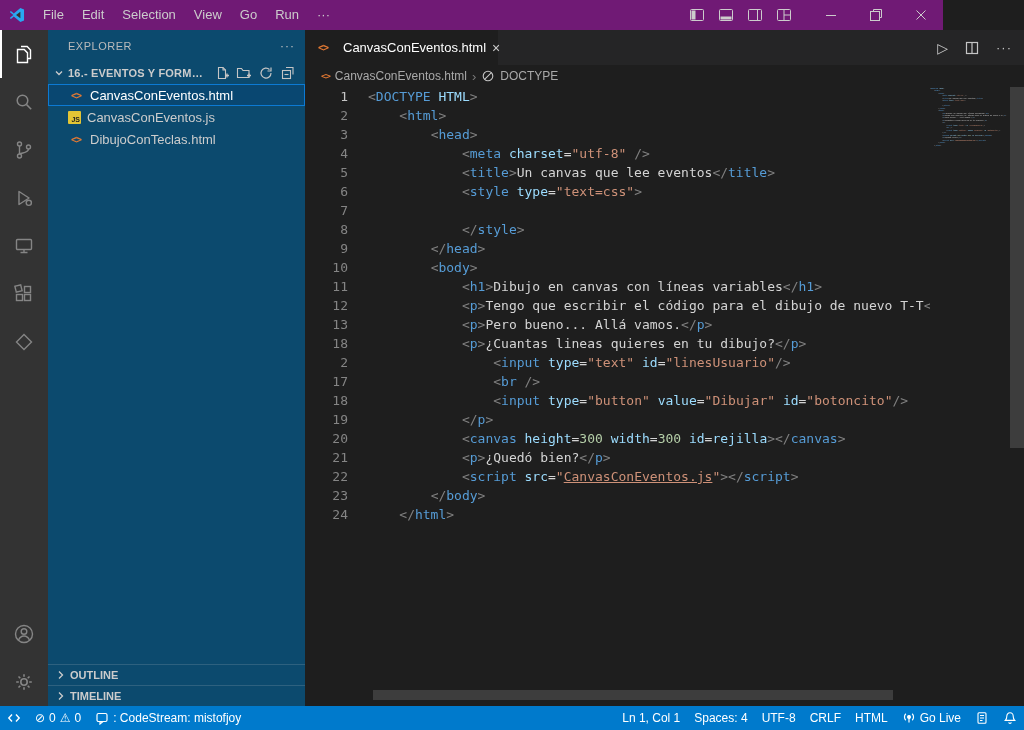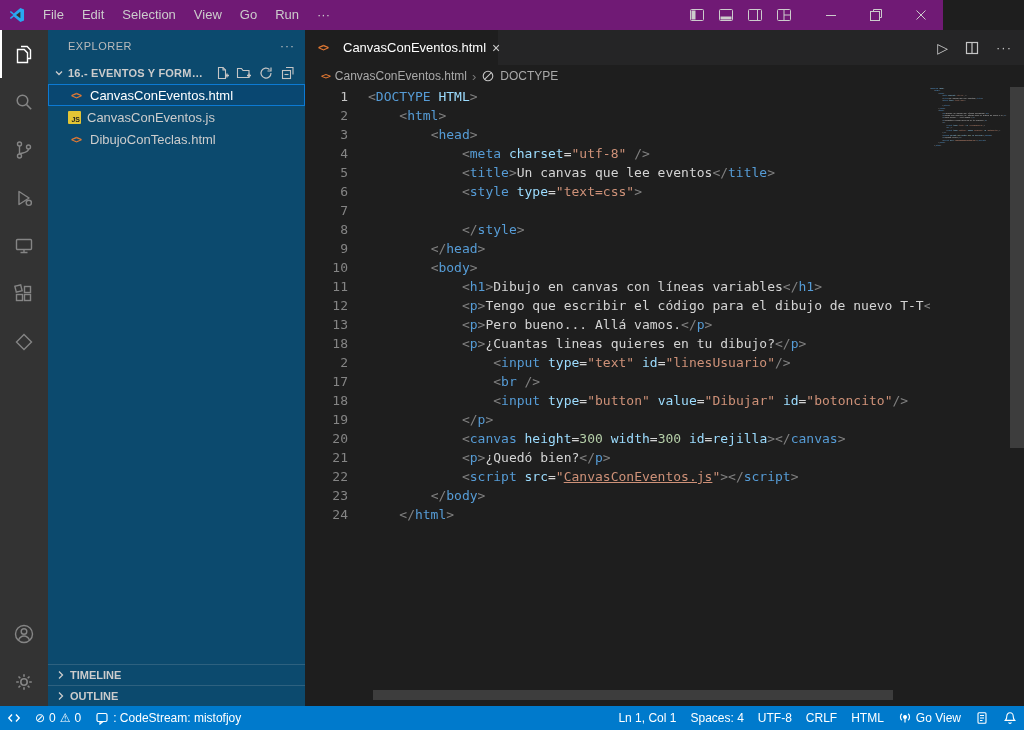--- a/index.html
+++ b/index.html
@@ -295,29 +295,29 @@
         <span class="file-label">DibujoConTeclas.html</span>
       </div>
     </div>
   <div class="sb-bottom">
     <div class="sb-panel-row">
       <span class="sb-act">
         <svg width="16" height="16" viewBox="0 0 16 16" stroke="#cccccc" stroke-width="1.3" fill="none">
             <path d="M6 4.5l3.5 3.5L6 11.5"></path>
           </svg>
       </span>
-      <span>TIMELINE</span>
+      <span>OUTLINE</span>
     </div>
     <div class="sb-panel-row">
       <span class="sb-act">
         <svg width="16" height="16" viewBox="0 0 16 16" stroke="#cccccc" stroke-width="1.3" fill="none">
             <path d="M6 4.5l3.5 3.5L6 11.5"></path>
           </svg>
       </span>
-      <span>OUTLINE</span>
+      <span>TIMELINE</span>
     </div>
   </div>
 </div>
 
 <div class="editor">
   <div class="tabbar">
     <div class="tab">
       <span class="file-icon html">&lt;&gt;</span>
       <span>CanvasConEventos.html</span>
       <span class="tab-close">×</span>
@@ -500,21 +500,21 @@
     <div class="st-item">UTF-8</div>
     <div class="st-item">CRLF</div>
     <div class="st-item">HTML</div>
     <div class="st-item">
       <span>
         <svg width="14" height="14" viewBox="0 0 14 14" fill="none" stroke="#ffffff" stroke-width="1.2">
             <circle cx="7" cy="6" r="1.4" fill="#ffffff"></circle>
             <path d="M3.8 9.2a4.5 4.5 0 0 1 0-6.4M10.2 2.8a4.5 4.5 0 0 1 0 6.4M7 7.5v4"></path>
           </svg>
       </span>
-      <span>Go View</span>
+      <span>Go Live</span>
     </div>
     <div class="st-item">
       <span>
         <svg width="14" height="14" viewBox="0 0 14 14" stroke="#ffffff" stroke-width="1.1" fill="none">
             <rect x="3" y="1.8" width="8" height="10.4" rx="1"></rect>
             <path d="M5 4.5h4M5 7h4M5 9.5h2.5"></path>
           </svg>
       </span>
     </div>
     <div class="st-item">

